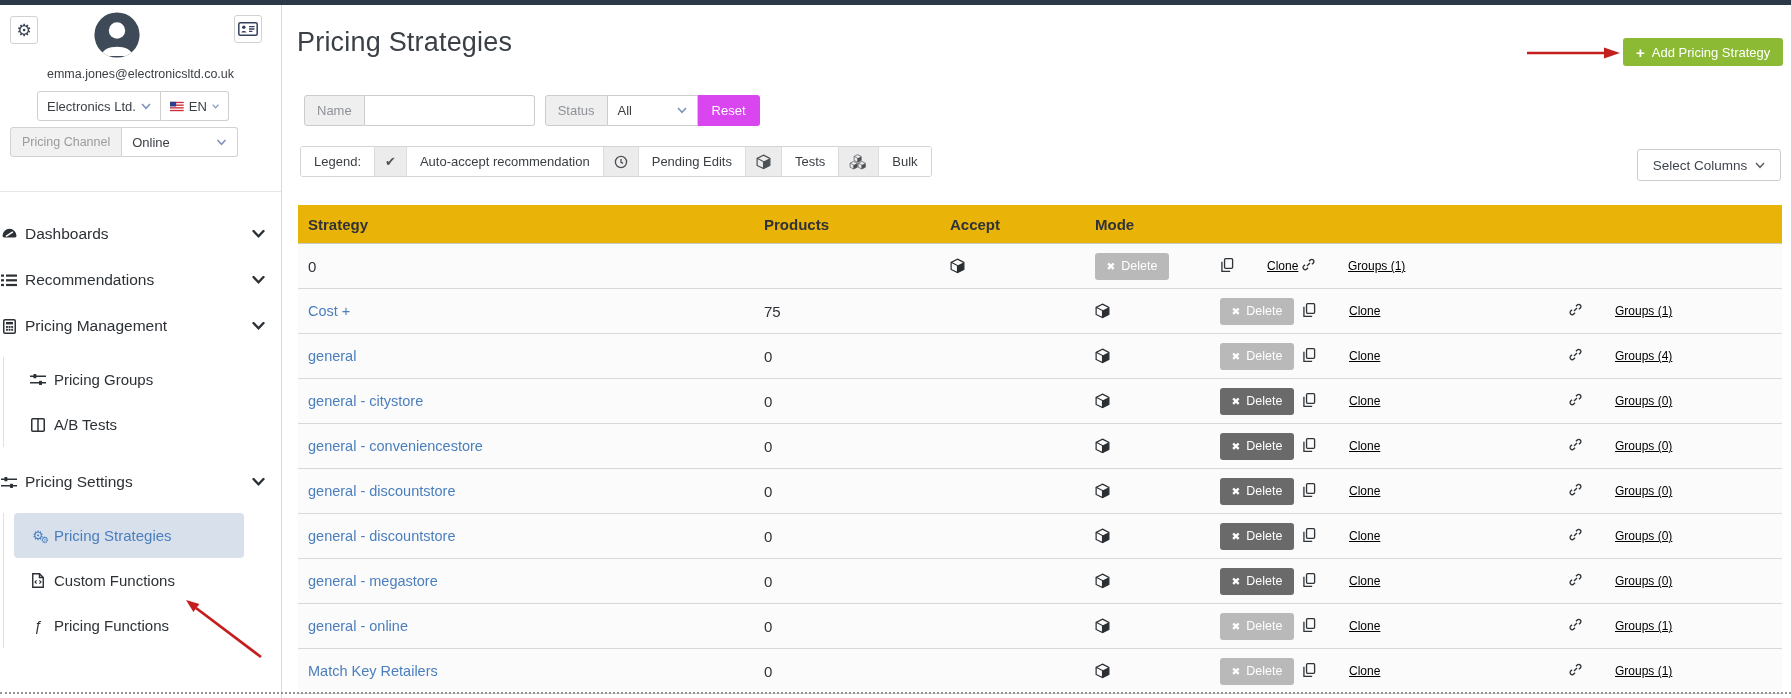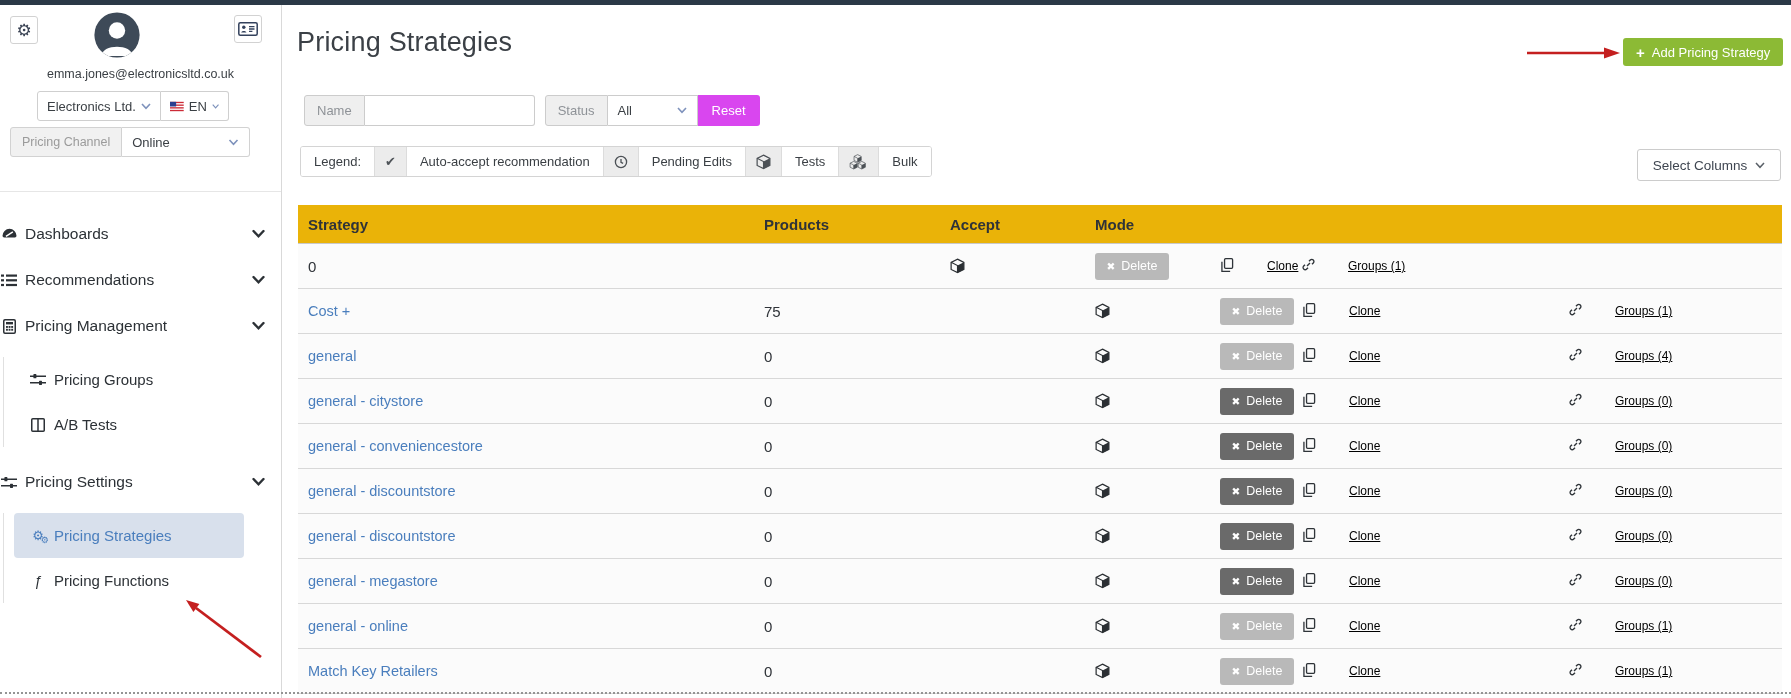--- a/index.html
+++ b/index.html
@@ -15,21 +15,21 @@
   .card-btn{left:234px;top:10px;}
   .gear-glyph{font-size:17px;color:#3a4354;line-height:1;}
   .avatar{position:absolute;left:93px;top:6px;width:48px;height:48px;}
   .email{position:absolute;top:62px;left:0;width:100%;text-align:center;font-size:12.5px;color:#3a3f44;}
   .select-row{position:absolute;top:86px;left:37px;display:flex;}
   .sel{height:30px;background:#fff;border:1px solid #cfcfcf;display:flex;align-items:center;font-size:13px;color:#3a3f44;padding:0 9px;cursor:pointer;box-sizing:border-box;}
   .sel.company{border-radius:3px 0 0 3px;width:124px;justify-content:space-between;}
   .sel.lang{border-radius:0 3px 3px 0;border-left:none;width:68px;gap:5px;}
   .channel-row{position:absolute;top:122px;left:10px;display:flex;}
   .channel-label{height:30px;box-sizing:border-box;border:1px solid #d2d2d2;background:#f1f1f1;color:#9b9b9b;font-size:12.5px;display:flex;align-items:center;padding:0 11px;border-radius:3px 0 0 3px;}
-  .channel-select{height:30px;box-sizing:border-box;border:1px solid #d2d2d2;border-left:none;background:#fff;width:128px;display:flex;align-items:center;justify-content:space-between;padding:0 10px;font-size:13px;color:#3a3f44;border-radius:0 3px 3px 0;cursor:pointer;}
+  .channel-select{height:30px;box-sizing:border-box;border:1px solid #d2d2d2;border-left:none;background:#fff;width:116px;display:flex;align-items:center;justify-content:space-between;padding:0 10px;font-size:13px;color:#3a3f44;border-radius:0 3px 3px 0;cursor:pointer;}
   .sb-divider{position:absolute;top:186px;left:0;width:100%;border-top:1px solid #e6e6e6;}
   .nav{position:absolute;top:200px;left:0;right:0;padding-top:6px;}
   .nav-item{position:relative;height:46px;display:flex;align-items:center;cursor:pointer;}
   .nicon{width:18px;display:flex;justify-content:center;align-items:center;color:#2c3136;flex:none;}
   .nlabel{margin-left:7px;font-size:15.5px;color:#2c3136;white-space:nowrap;}
   .nav-chev{position:absolute;right:16px;top:50%;transform:translateY(-50%);display:flex;}
   .sub-group{border-left:1px solid #e0e0e0;margin:8px 0 12px 3px;}
   .sub-item{position:relative;height:45px;display:flex;align-items:center;margin:0 37px 0 10px;padding-left:15px;border-radius:4px;cursor:pointer;}
   .sub-item .nlabel{font-size:15px;}
   .sub-item.active{background:#d8e0ec;}
@@ -233,20 +233,30 @@
               <polyline points="1.5,1.5 6.5,6.8 11.5,1.5" fill="none" stroke="#2c3136" stroke-width="2.4" stroke-linecap="round"></polyline>
             </svg>
           </span>
         </div>
         <div class="sub-group">
           <div class="sub-item active">
             <span class="nicon">
               <span class="gearpair">⚙<i>⚙</i></span>
             </span>
             <span class="nlabel">Pricing Strategies</span>
+          </div>
+          <div class="sub-item">
+            <span class="nicon">
+              <svg width="12" height="15" viewBox="0 0 12 15">
+                <path d="M0.75 0.75 H7.5 L11.25 4.5 V14.25 H0.75 Z" fill="none" stroke="currentColor" stroke-width="1.4"></path>
+                <path d="M7.5 0.75 V4.5 H11.25" fill="none" stroke="currentColor" stroke-width="1.4"></path>
+                <path d="M4.6 7.4 L3 9 L4.6 10.6 M7.4 7.4 L9 9 L7.4 10.6" fill="none" stroke="currentColor" stroke-width="1.1"></path>
+              </svg>
+            </span>
+            <span class="nlabel">Custom Functions</span>
           </div>
           <div class="sub-item">
             <span class="nicon">
               <span class="fn">ƒ</span>
             </span>
             <span class="nlabel">Pricing Functions</span>
           </div>
         </div>
       </nav>
   </aside>

